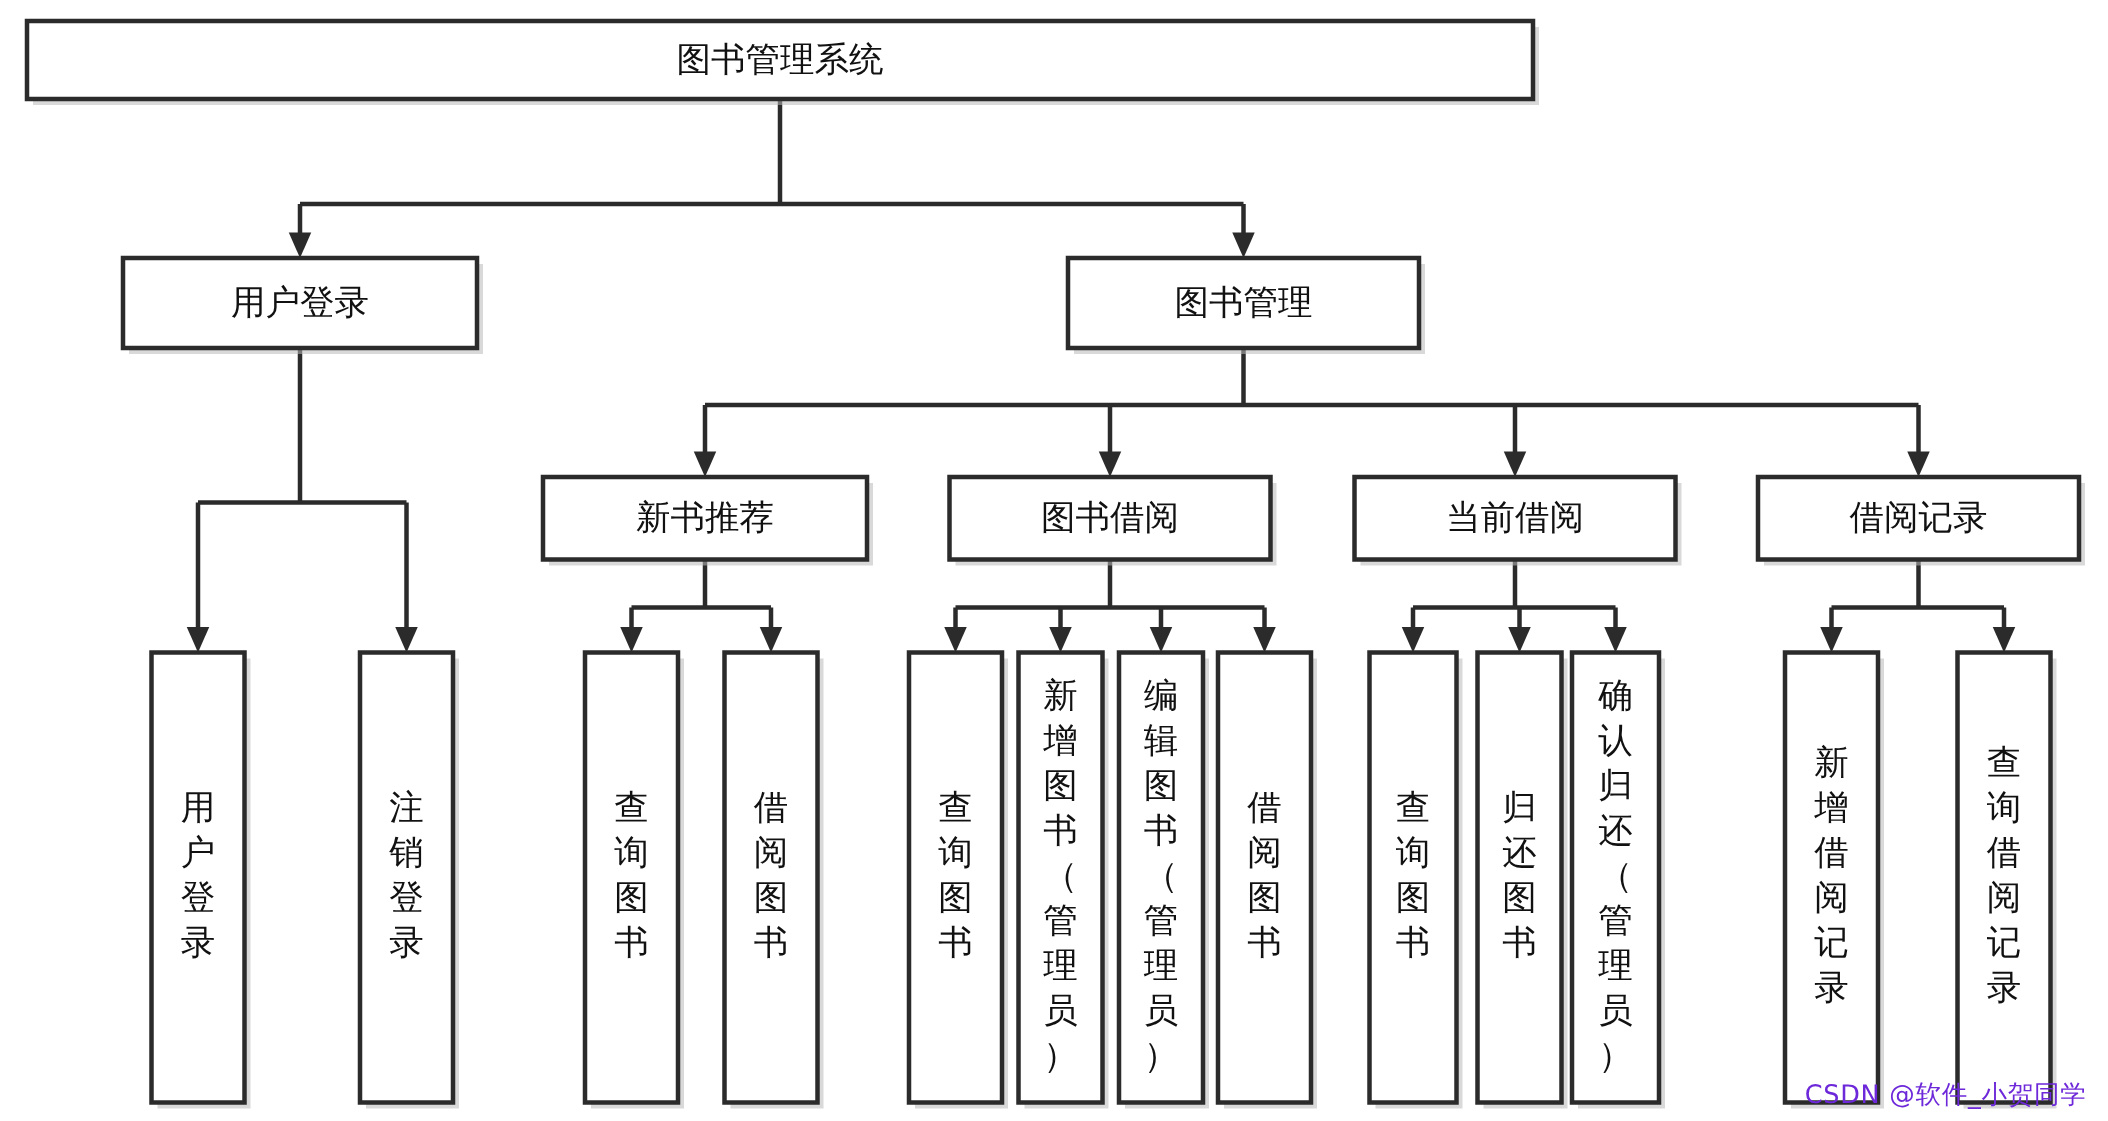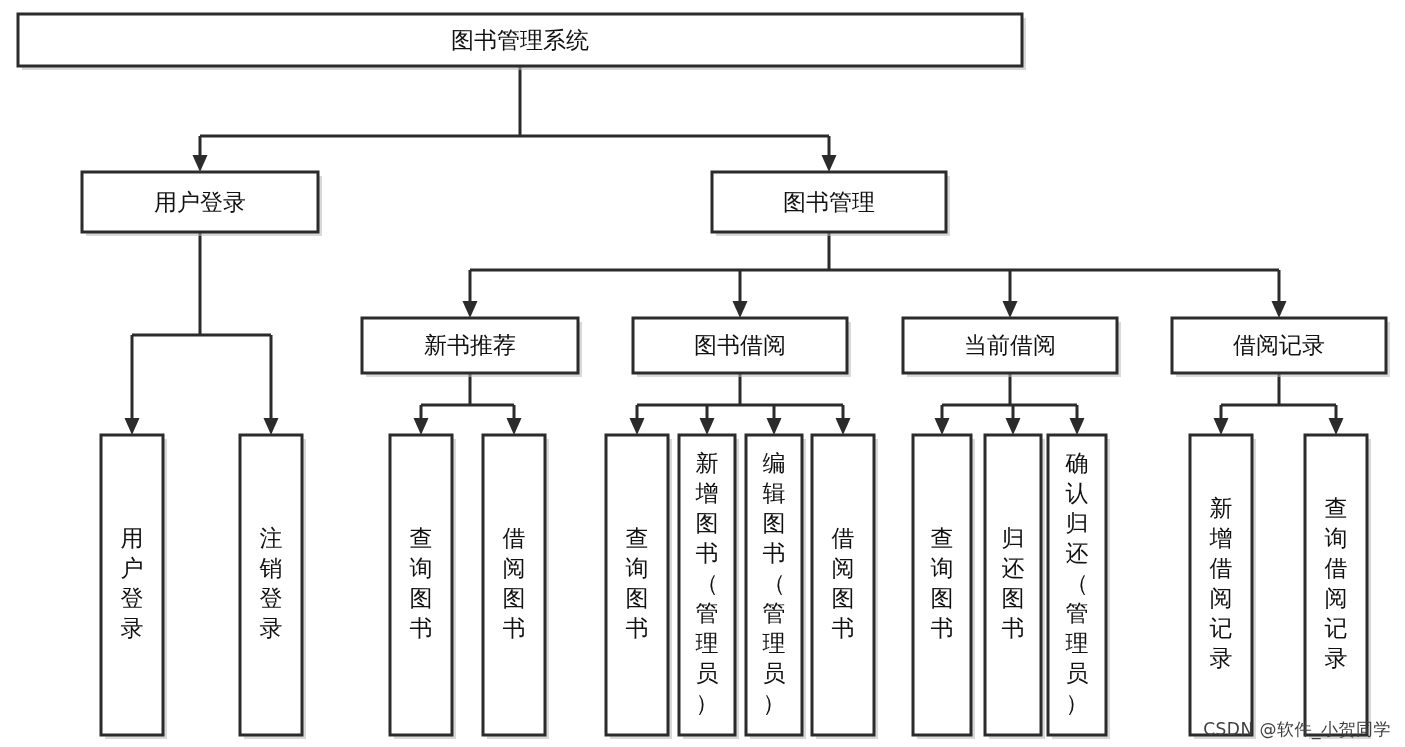--- a/index.html
+++ b/index.html
@@ -54,21 +54,21 @@
   .node-label-v {
     fill: #111111;
     font-family: "DejaVu Sans", "Liberation Sans", sans-serif;
     font-size: 23px;
     text-anchor: middle;
   }
   .watermark {
     position: absolute;
     right: 14px;
     bottom: 6px;
-    color: #404040;
+    color: #6d28d9;
     font-size: 17px;
     font-family: "DejaVu Sans", "Liberation Sans", sans-serif;
     letter-spacing: 0.5px;
     white-space: nowrap;
     user-select: none;
   }
 </style>
 </head>
 <body>
 

